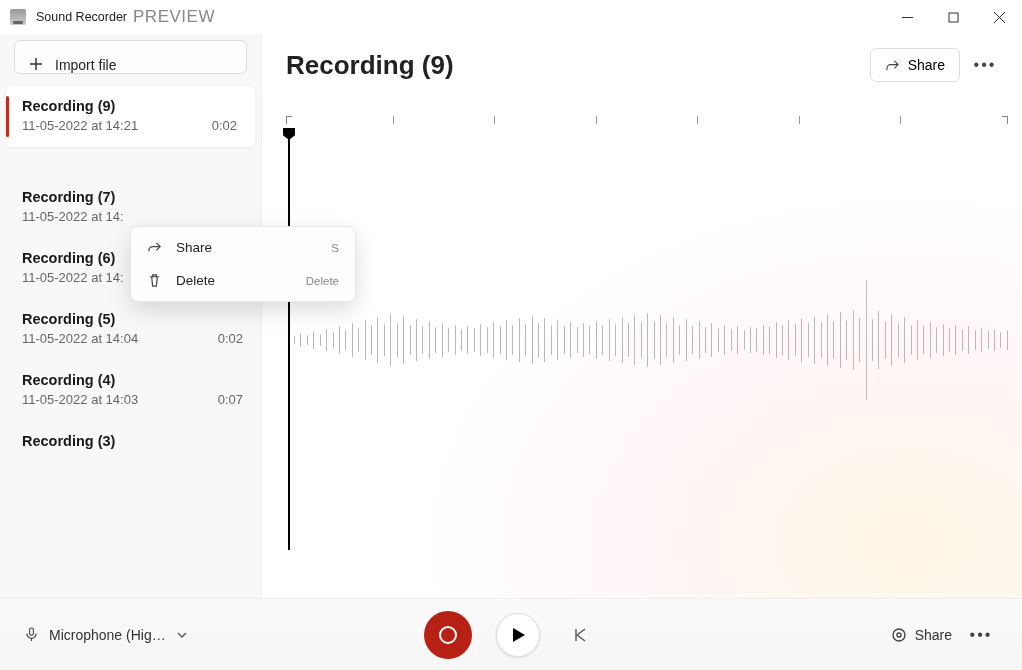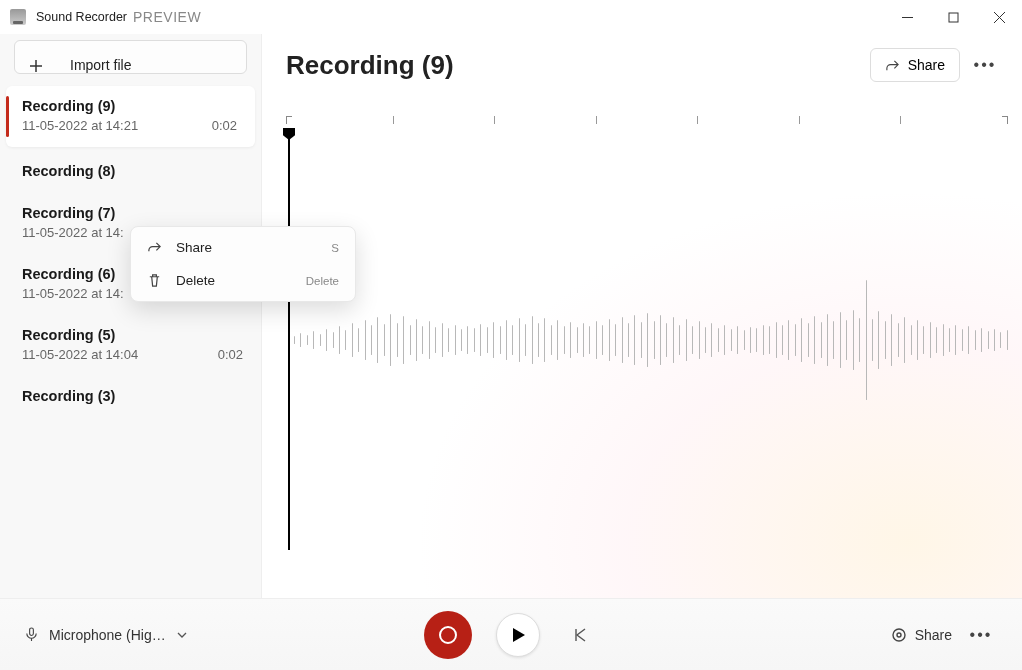--- a/index.html
+++ b/index.html
@@ -3,29 +3,29 @@
 <meta charset="utf-8">
 <style>
 * { margin: 0; padding: 0; box-sizing: border-box; font-family: "Segoe UI", -apple-system, sans-serif; }
 body { width: 1022px; height: 670px; background: #fff; overflow: hidden; position: relative; display: flex; flex-direction: column; }
 
 
 .titlebar { height: 34px; display: flex; align-items: center; padding: 0 0 0 10px; }
 .titlebar-icon { width: 16px; height: 16px; margin-right: 10px; background: linear-gradient(#999,#ccc); border-radius: 2px; position: relative; }
 .titlebar-icon::after { content:""; position:absolute; bottom:1px; left:3px; width:10px; height:3px; background:#666; border-radius:1px;}
 .titlebar-title { font-size: 12.5px; color: #222; }
-.titlebar-preview { font-size: 14px; color: #888; margin-left: 6px; letter-spacing:.5px;}
+.titlebar-preview { font-size: 17px; color: #888; margin-left: 6px; letter-spacing:.5px;}
 .winbtns { margin-left: auto; display: flex; }
 .winbtn { width: 46px; height: 34px; display:flex; align-items:center; justify-content:center; }
 .winbtn svg { width: 11px; height: 11px; stroke:#333; stroke-width:1; fill:none; }
 
 
 .content { flex:1; display:flex; min-height:0; }
 .sidebar { width: 262px; background:#f8f8f8; display:flex; flex-direction:column; border-right:1px solid #eee;}
-.import-btn { margin:6px 14px 8px; height:34px; border:1px solid #ddd; background:#fdfdfd; border-radius:6px; display:flex; align-items:flex-end; gap:27px; padding:0 14px; font-size:14px; color:#222; }
+.import-btn { margin:6px 14px 8px; height:34px; border:1px solid #ddd; background:#fdfdfd; border-radius:6px; display:flex; align-items:flex-start; gap:12px; padding:16px 14px; font-size:14px; color:#222; }
 .import-btn svg{ width:14px; height:14px; stroke:#333; stroke-width:1.5; fill:none;}
 
 .reclist { flex:1; overflow:hidden; }
 .recitem { padding:12px 18px 14px 22px; position:relative; }
 .recitem.selected { background:#fff; border-radius:6px; margin:4px 6px; box-shadow:0 1px 3px rgba(0,0,0,.06); padding-left:16px;}
 .recitem.selected::before { content:""; position:absolute; left:0; top:10px; bottom:10px; width:3px; background:#c42b1c; border-radius:2px;}
 .rectitle { font-size:14.5px; font-weight:550; color:#1a1a1a; }
 .recsub { display:flex; justify-content:space-between; margin-top:4px; font-size:13px; color:#666;}
 
 
@@ -114,41 +114,47 @@
     </div>
     <div class="reclist" id="reclist">
         <div class="recitem selected">
           <div class="rectitle">Recording (9)</div>
     <div class="recsub">
             <span>11-05-2022 at 14:21</span>
             <span>0:02</span>
           </div>
         </div>
         <div class="recitem">
-          <div class="rectitle">Recording (8)</div>
         </div>
         <div class="recitem">
           <div class="rectitle">Recording (7)</div>
     <div class="recsub">
             <span>11-05-2022 at 14:</span>
             <span></span>
           </div>
         </div>
         <div class="recitem">
           <div class="rectitle">Recording (6)</div>
     <div class="recsub">
             <span>11-05-2022 at 14:</span>
             <span></span>
           </div>
         </div>
         <div class="recitem">
           <div class="rectitle">Recording (5)</div>
     <div class="recsub">
             <span>11-05-2022 at 14:04</span>
             <span>0:02</span>
+          </div>
+        </div>
+        <div class="recitem">
+          <div class="rectitle">Recording (4)</div>
+    <div class="recsub">
+            <span>11-05-2022 at 14:03</span>
+            <span>0:07</span>
           </div>
         </div>
         <div class="recitem">
           <div class="rectitle">Recording (3)</div>
     <div class="recsub">
             <span></span>
             <span></span>
           </div>
         </div>
       </div>

